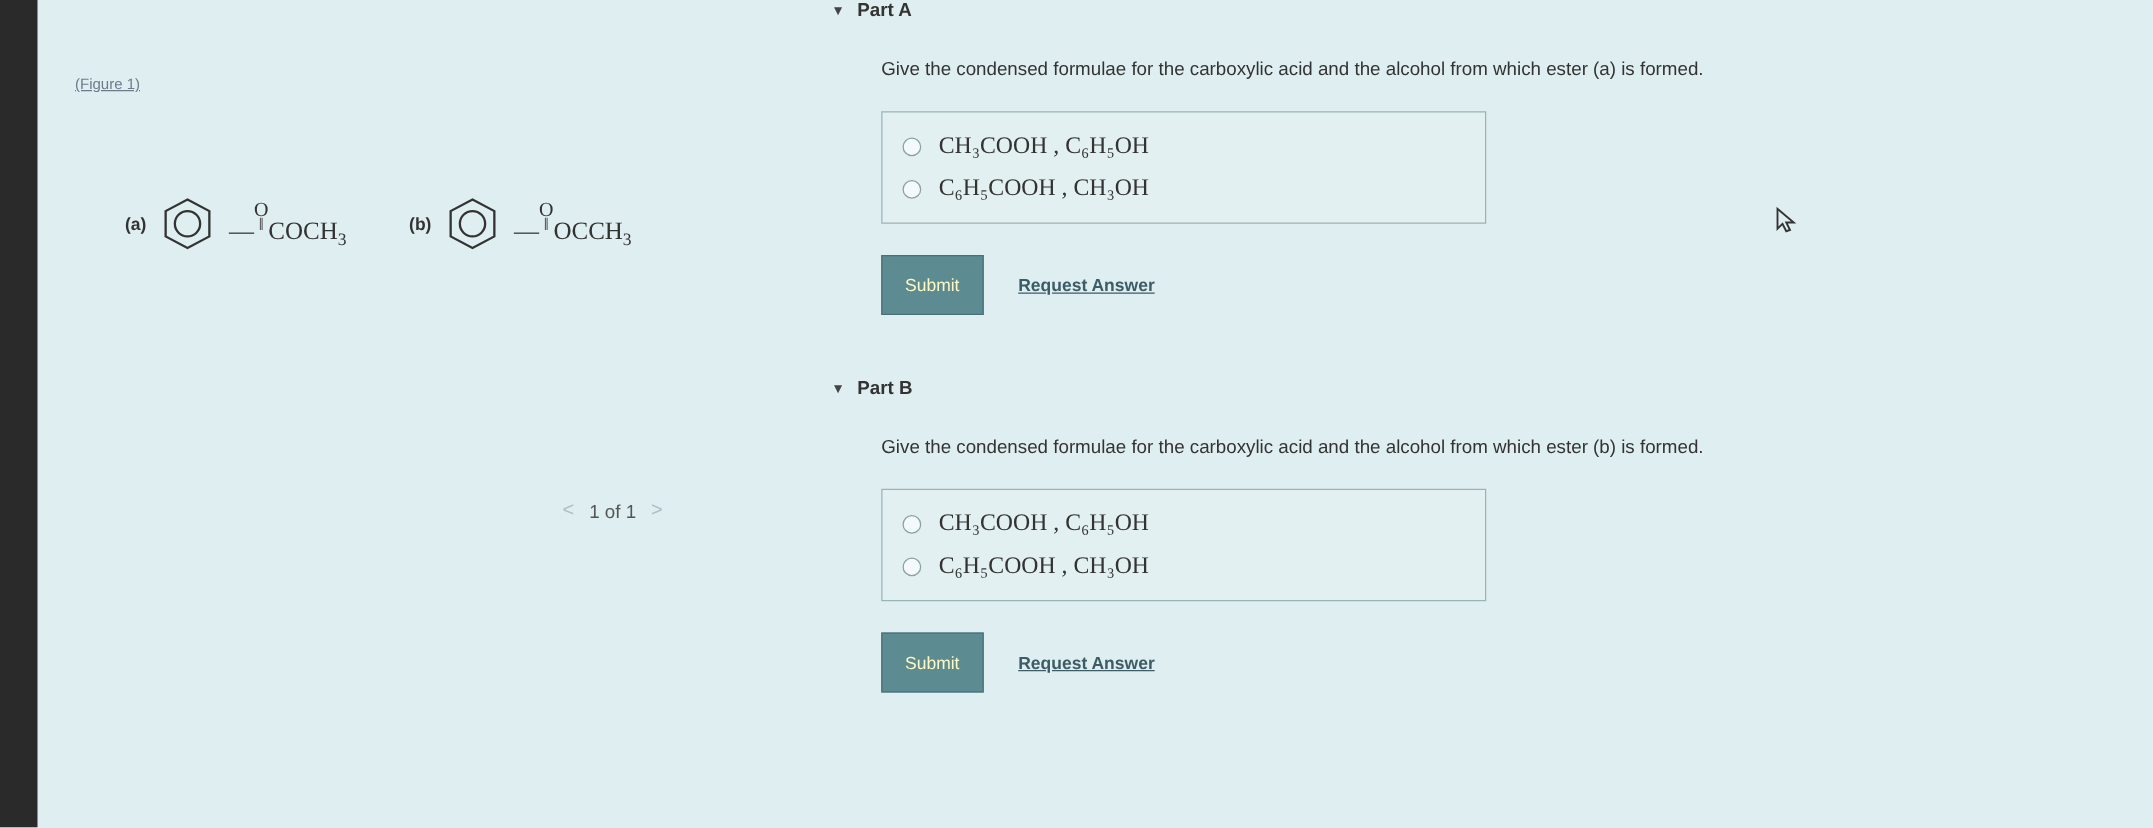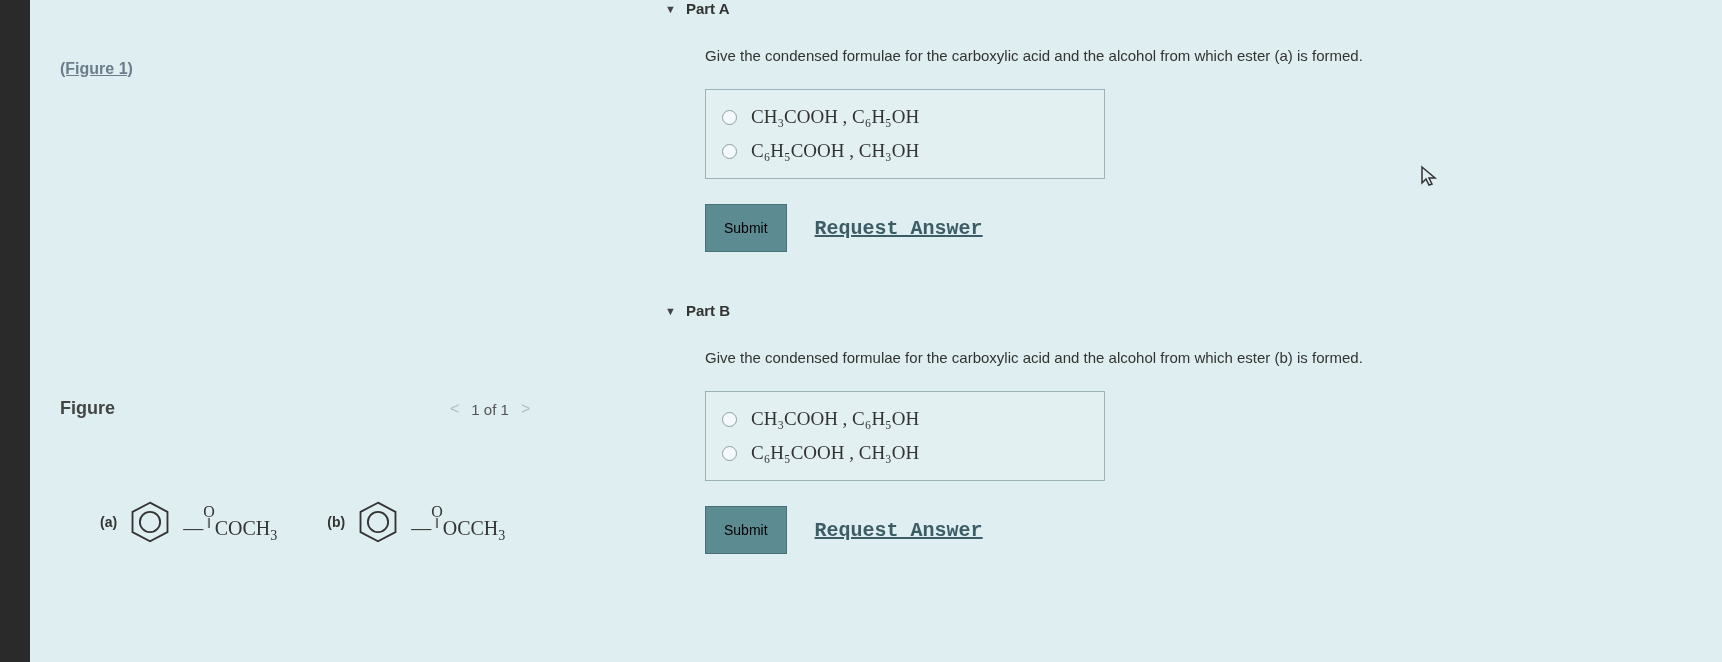--- a/index.html
+++ b/index.html
@@ -28,24 +28,23 @@
     padding: 20px 30px;
     position: relative;
   }
   .right-panel {
     flex: 1;
     padding: 0 30px 0 40px;
   }
   .fig-link {
     color: #6b7c8c;
     text-decoration: underline;
-    font-size: 16px;
+    font-size: 12px;
     display: inline-block;
     margin-top: 40px;
-    font-weight: bold;
   }
   .figure-title {
     font-weight: bold;
     font-size: 18px;
     color: #444;
     margin-top: 320px;
   }
   .pager {
     position: absolute;
     left: 420px;
@@ -114,21 +113,21 @@
     color: #444;
   }
   .question-text {
     font-size: 15px;
     color: #333;
     margin: 0 0 25px 40px;
   }
   .options-box {
     border: 1px solid #9bb3b7;
     background: rgba(255,255,255,0.15);
-    width: 400px;
+    width: 484px;
     margin-left: 40px;
     padding: 10px 0;
   }
   .option-row {
     display: flex;
     align-items: center;
     gap: 14px;
     padding: 6px 16px;
   }
   .radio {
@@ -143,53 +142,51 @@
     color: #333;
   }
   .action-row {
     display: flex;
     align-items: center;
     gap: 28px;
     margin: 25px 0 50px 40px;
   }
   .submit-btn {
     background: #5d8b92;
-    color: #000000;
+    color: #fef9c3;
     border: 1px solid #4a7178;
     padding: 15px 18px;
     font-size: 14px;
     cursor: pointer;
   }
   .req-link {
     color: #3c5c66;
     text-decoration: underline;
     font-weight: bold;
-    font-size: 20px;
-    font-family: Liberation Mono, monospace;
+    font-size: 14px;
   }
   .part-a { margin-top: 0; }
   .cursor-arrow {
     position: absolute;
     left: 1420px;
     top: 165px;
     font-size: 20px;
     color: #333;
   }
 </style>
 </head>
 <body>
 
 <div class="left-strip"></div>
 
 <div class="container">
 
   <div class="left-panel">
     <a class="fig-link">(Figure 1)</a>
 
-    <div class="figure-title">Figure</div>
 
     <div class="pager">
       <span class="arrow">&lt;</span>
       <span>1 of 1</span>
       <span class="arrow">&gt;</span>
     </div>
 
     <div class="structures">
       <div class="struct">
         <span class="struct-label">(a)</span>

